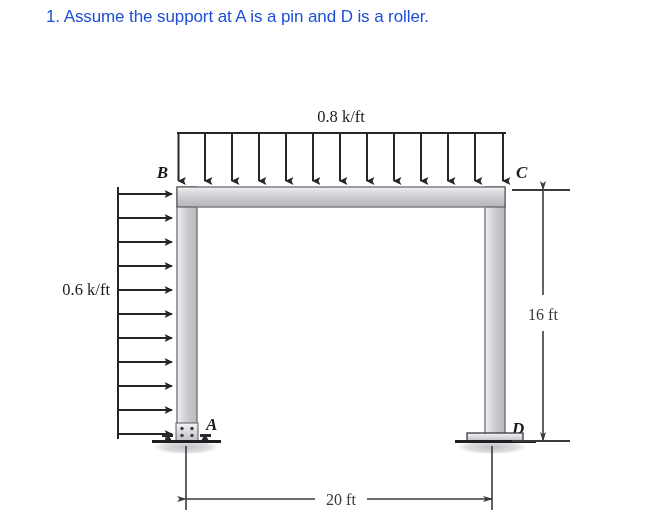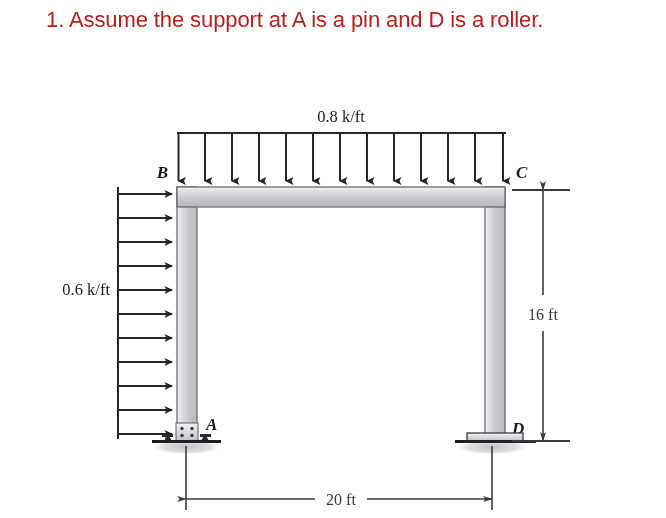--- a/index.html
+++ b/index.html
@@ -12,22 +12,22 @@
     height: 518px;
     position: relative;
     overflow: hidden;
     font-family: "Liberation Sans", sans-serif;
   }
   #question-title {
     position: absolute;
     left: 46px;
     top: 7px;
     font-family: "Liberation Sans", sans-serif;
-    font-size: 22px;
-    color: #b91c1c;
+    font-size: 17px;
+    color: #1d4ed8;
     white-space: nowrap;
     letter-spacing: -0.1px;
   }
   #figure-area {
     position: absolute;
     left: 0;
     top: 15px;
     width: 666px;
     height: 518px;
   }

